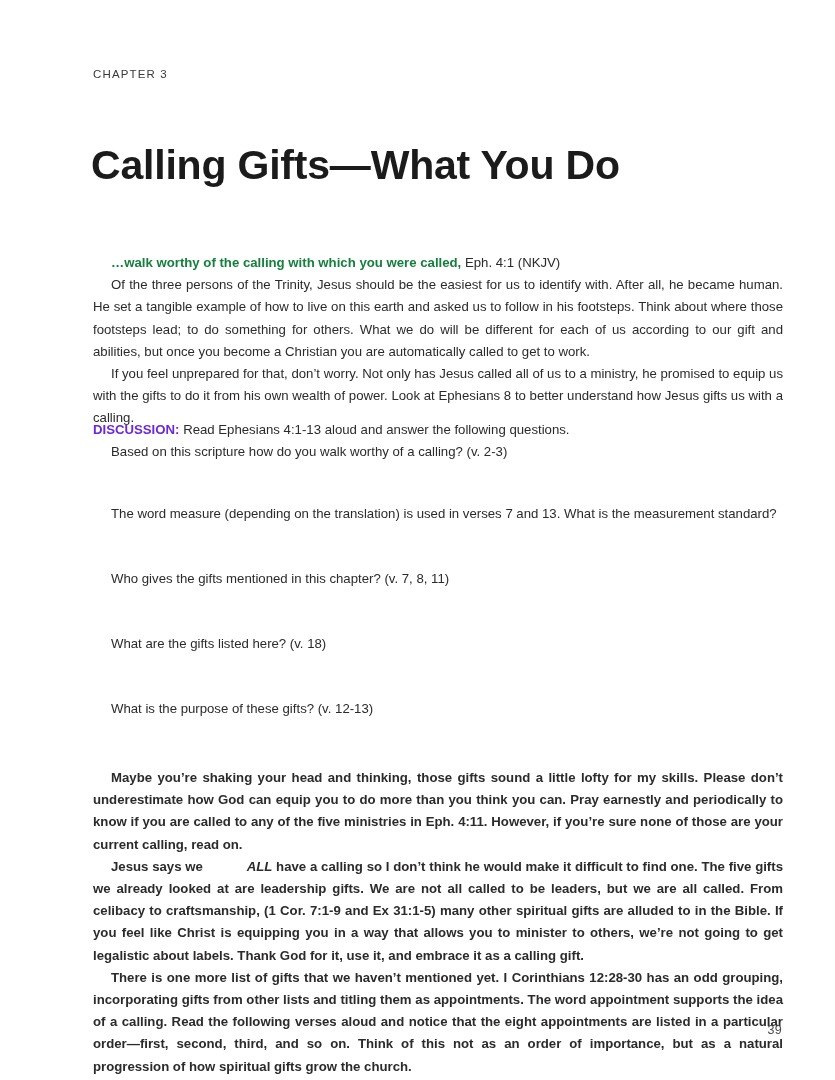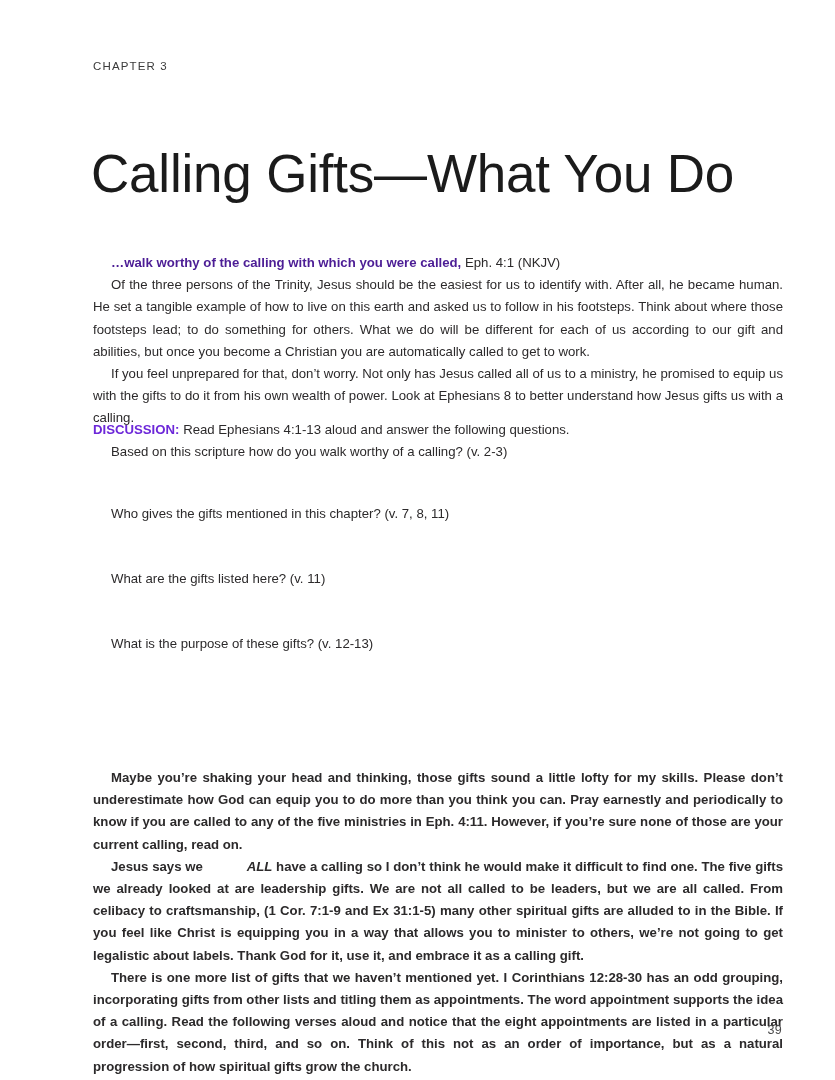--- a/index.html
+++ b/index.html
@@ -22,36 +22,36 @@
     width: 835px;
     height: 1080px;
     background: #ffffff;
     box-sizing: border-box;
   }
 
   
   .chapter-label {
     position: absolute;
     left: 93px;
-    top: 60px;
+    top: 68px;
     font-size: 11.5px;
     letter-spacing: 1.15px;
     color: #3a3a3a;
     font-weight: 400;
     white-space: nowrap;
   }
 
   
   .chapter-title {
     position: absolute;
     left: 91px;
     top: 113px;
-    font-size: 53px;
+    font-size: 41px;
     line-height: 50px;
-    font-weight: 400;
+    font-weight: 700;
     color: #1b1b1b;
     letter-spacing: -0.2px;
     white-space: nowrap;
   }
 
   
   .body-block {
     position: absolute;
     left: 93px;
     width: 690px;
@@ -65,21 +65,21 @@
   .body-block p {
     margin: 0;
   }
 
   .para-indent {
     text-indent: 18px;
   }
 
   .verse-lead {
     font-weight: bold;
-    color: #4c1d95;
+    color: #15803d;
   }
 
   .verse-ref {
     font-weight: 400;
   }
 
   .label-strong {
     font-weight: bold;
     color: #6d28d9;
   }
@@ -156,22 +156,23 @@
     <p class="para-indent">Of the three persons of the Trinity, Jesus should be the easiest for us to identify with. After all, he became human. He set a tangible example of how to live on this earth and asked us to follow in his footsteps. Think about where those footsteps lead; to do something for others. What we do will be different for each of us according to our gift and abilities, but once you become a Christian you are automatically called to get to work.</p>
     <p class="para-indent">If you feel unprepared for that, don’t worry. Not only has Jesus called all of us to a ministry, he promised to equip us with the gifts to do it from his own wealth of power. Look at Ephesians 8 to better understand how Jesus gifts us with a calling.</p>
   </div>
 
   <div class="body-block" id="block-discussion">
     <p class="discussion-line"><span class="label-strong">DISCUSSION:</span><span> Read Ephesians 4:1-13 aloud and answer the following questions.</span></p>
     <p class="question-first">Based on this scripture how do you walk worthy of a calling? (v. 2-3)</p>
   </div>
 
   <div class="question-list">
+    <p class="question-item">The word measure (depending on the translation) is used in verses 7 and 13. What is the measurement standard?</p>
     <p class="question-item">Who gives the gifts mentioned in this chapter? (v. 7, 8, 11)</p>
-    <p class="question-item">What are the gifts listed here? (v. 11)</p>
+    <p class="question-item">What are the gifts listed here? (v. 18)</p>
     <p class="question-item">What is the purpose of these gifts? (v. 12-13)</p>
   </div>
 
   <div class="body-block" id="block-closing">
     <p class="para-indent">Maybe you’re shaking your head and thinking, those gifts sound a little lofty for my skills. Please don’t underestimate how God can equip you to do more than you think you can. Pray earnestly and periodically to know if you are called to any of the five ministries in Eph. 4:11. However, if you’re sure none of those are your current calling, read on.</p>
     <p class="para-indent"><span>Jesus says we </span><em class="emph">ALL</em><span> have a calling so I don’t think he would make it difficult to find one. The five gifts we already looked at are leadership gifts. We are not all called to be leaders, but we are all called. From celibacy to craftsmanship, (1 Cor. 7:1-9 and Ex 31:1-5) many other spiritual gifts are alluded to in the Bible. If you feel like Christ is equipping you in a way that allows you to minister to others, we’re not going to get legalistic about labels. Thank God for it, use it, and embrace it as a calling gift.</span></p>
     <p class="para-indent">There is one more list of gifts that we haven’t mentioned yet. I Corinthians 12:28-30 has an odd grouping, incorporating gifts from other lists and titling them as appointments. The word appointment supports the idea of a calling. Read the following verses aloud and notice that the eight appointments are listed in a particular order—first, second, third, and so on. Think of this not as an order of importance, but as a natural progression of how spiritual gifts grow the church.</p>
   </div>
 
   <div class="folio">39</div>

